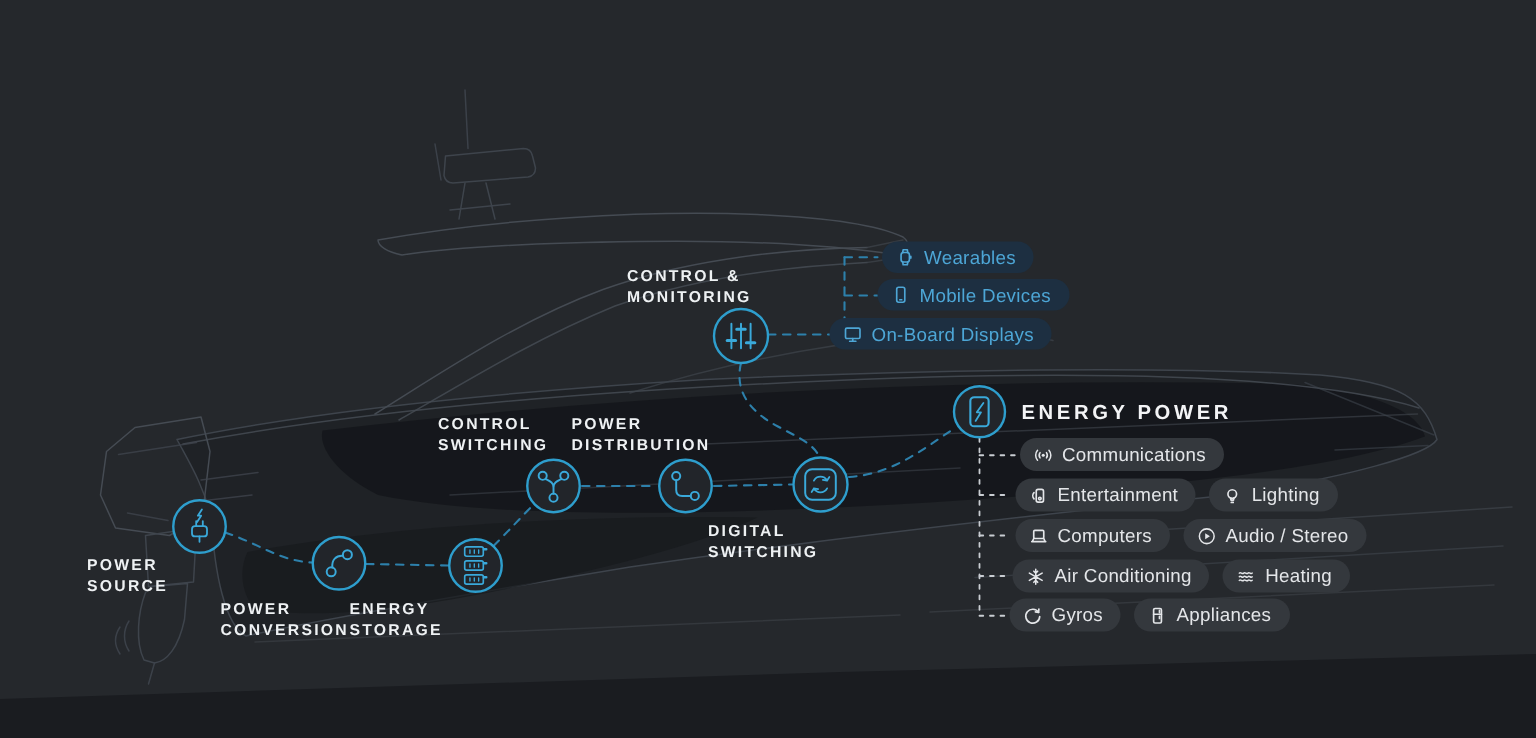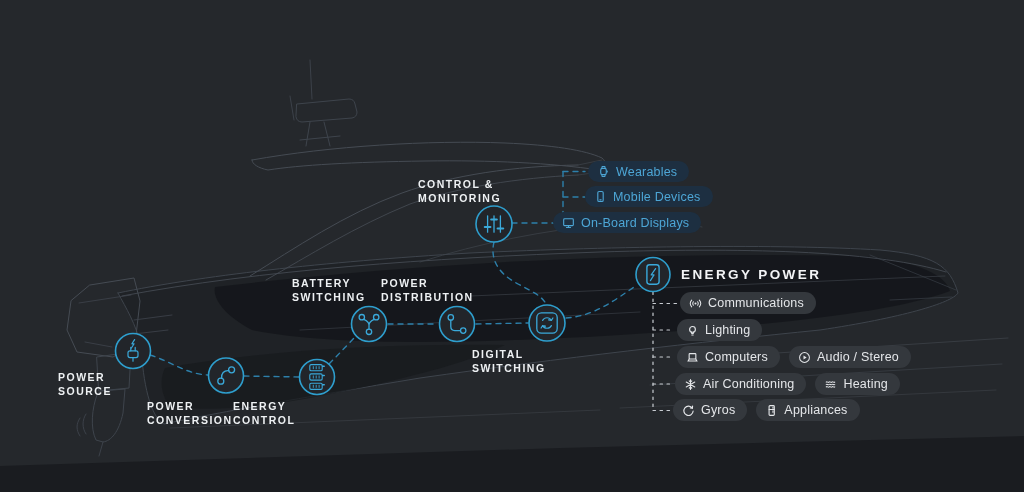--- a/index.html
+++ b/index.html
@@ -171,22 +171,22 @@
         </g>
       </g>
     </g>
   </svg>
 
   <div class="nlabel" style="left:133px;top:370px">POWER
 SOURCE</div>
   <div class="nlabel" style="left:222px;top:399px">POWER
 CONVERSION</div>
   <div class="nlabel" style="left:308px;top:399px">ENERGY
-CONTROL</div>
-  <div class="nlabel" style="left:367px;top:276px">BATTERY
+STORAGE</div>
+  <div class="nlabel" style="left:367px;top:276px">CONTROL
 SWITCHING</div>
   <div class="nlabel" style="left:456px;top:276px">POWER
 DISTRIBUTION</div>
   <div class="nlabel" style="left:547px;top:347px">DIGITAL
 SWITCHING</div>
   <div class="nlabel" style="left:493px;top:177px">CONTROL &amp;
 MONITORING</div>
   <div class="hplabel">ENERGY POWER</div>
 
   <div class="pill pill-blue" style="left:588px;top:161px">
@@ -216,20 +216,28 @@
       <svg class="picon" width="13" height="13" viewBox="0 0 14 14" fill="none" stroke="currentColor" stroke-width="1.1" stroke-linecap="round">
         <circle cx="7" cy="7" r="1.1" fill="currentColor" stroke="none"></circle>
         <path d="M4.7 5.1 A3.3 3.3 0 0 0 4.7 8.9 M9.3 5.1 A3.3 3.3 0 0 1 9.3 8.9 M2.9 3.4 A5.5 5.5 0 0 0 2.9 10.6 M11.1 3.4 A5.5 5.5 0 0 1 11.1 10.6"></path>
       </svg>
       <span>Communications</span>
     </div>
   </div>
 
   <div class="pill-row" style="left:677px;top:319px">
     <div class="pill pill-gray">
+      <svg class="picon" width="13" height="13" viewBox="0 0 14 14" fill="none" stroke="currentColor" stroke-width="1.2" stroke-linecap="round">
+        <rect x="5.2" y="2.4" width="5.2" height="9.2" rx="1.3"></rect>
+        <path d="M3.6 4.8 A3.2 3.2 0 0 0 3.6 9.2"></path>
+        <circle cx="7.8" cy="9" r="0.9"></circle>
+      </svg>
+      <span>Entertainment</span>
+    </div>
+    <div class="pill pill-gray">
       <svg class="picon" width="13" height="13" viewBox="0 0 14 14" fill="none" stroke="currentColor" stroke-width="1.2" stroke-linecap="round" stroke-linejoin="round">
         <circle cx="7" cy="5.8" r="3.1"></circle>
         <path d="M5.9 8.6 L6.1 10.2 H7.9 L8.1 8.6 M6.3 11.8 H7.7"></path>
       </svg>
       <span>Lighting</span>
     </div>
   </div>
 
   <div class="pill-row" style="left:677px;top:346px">
     <div class="pill pill-gray">

